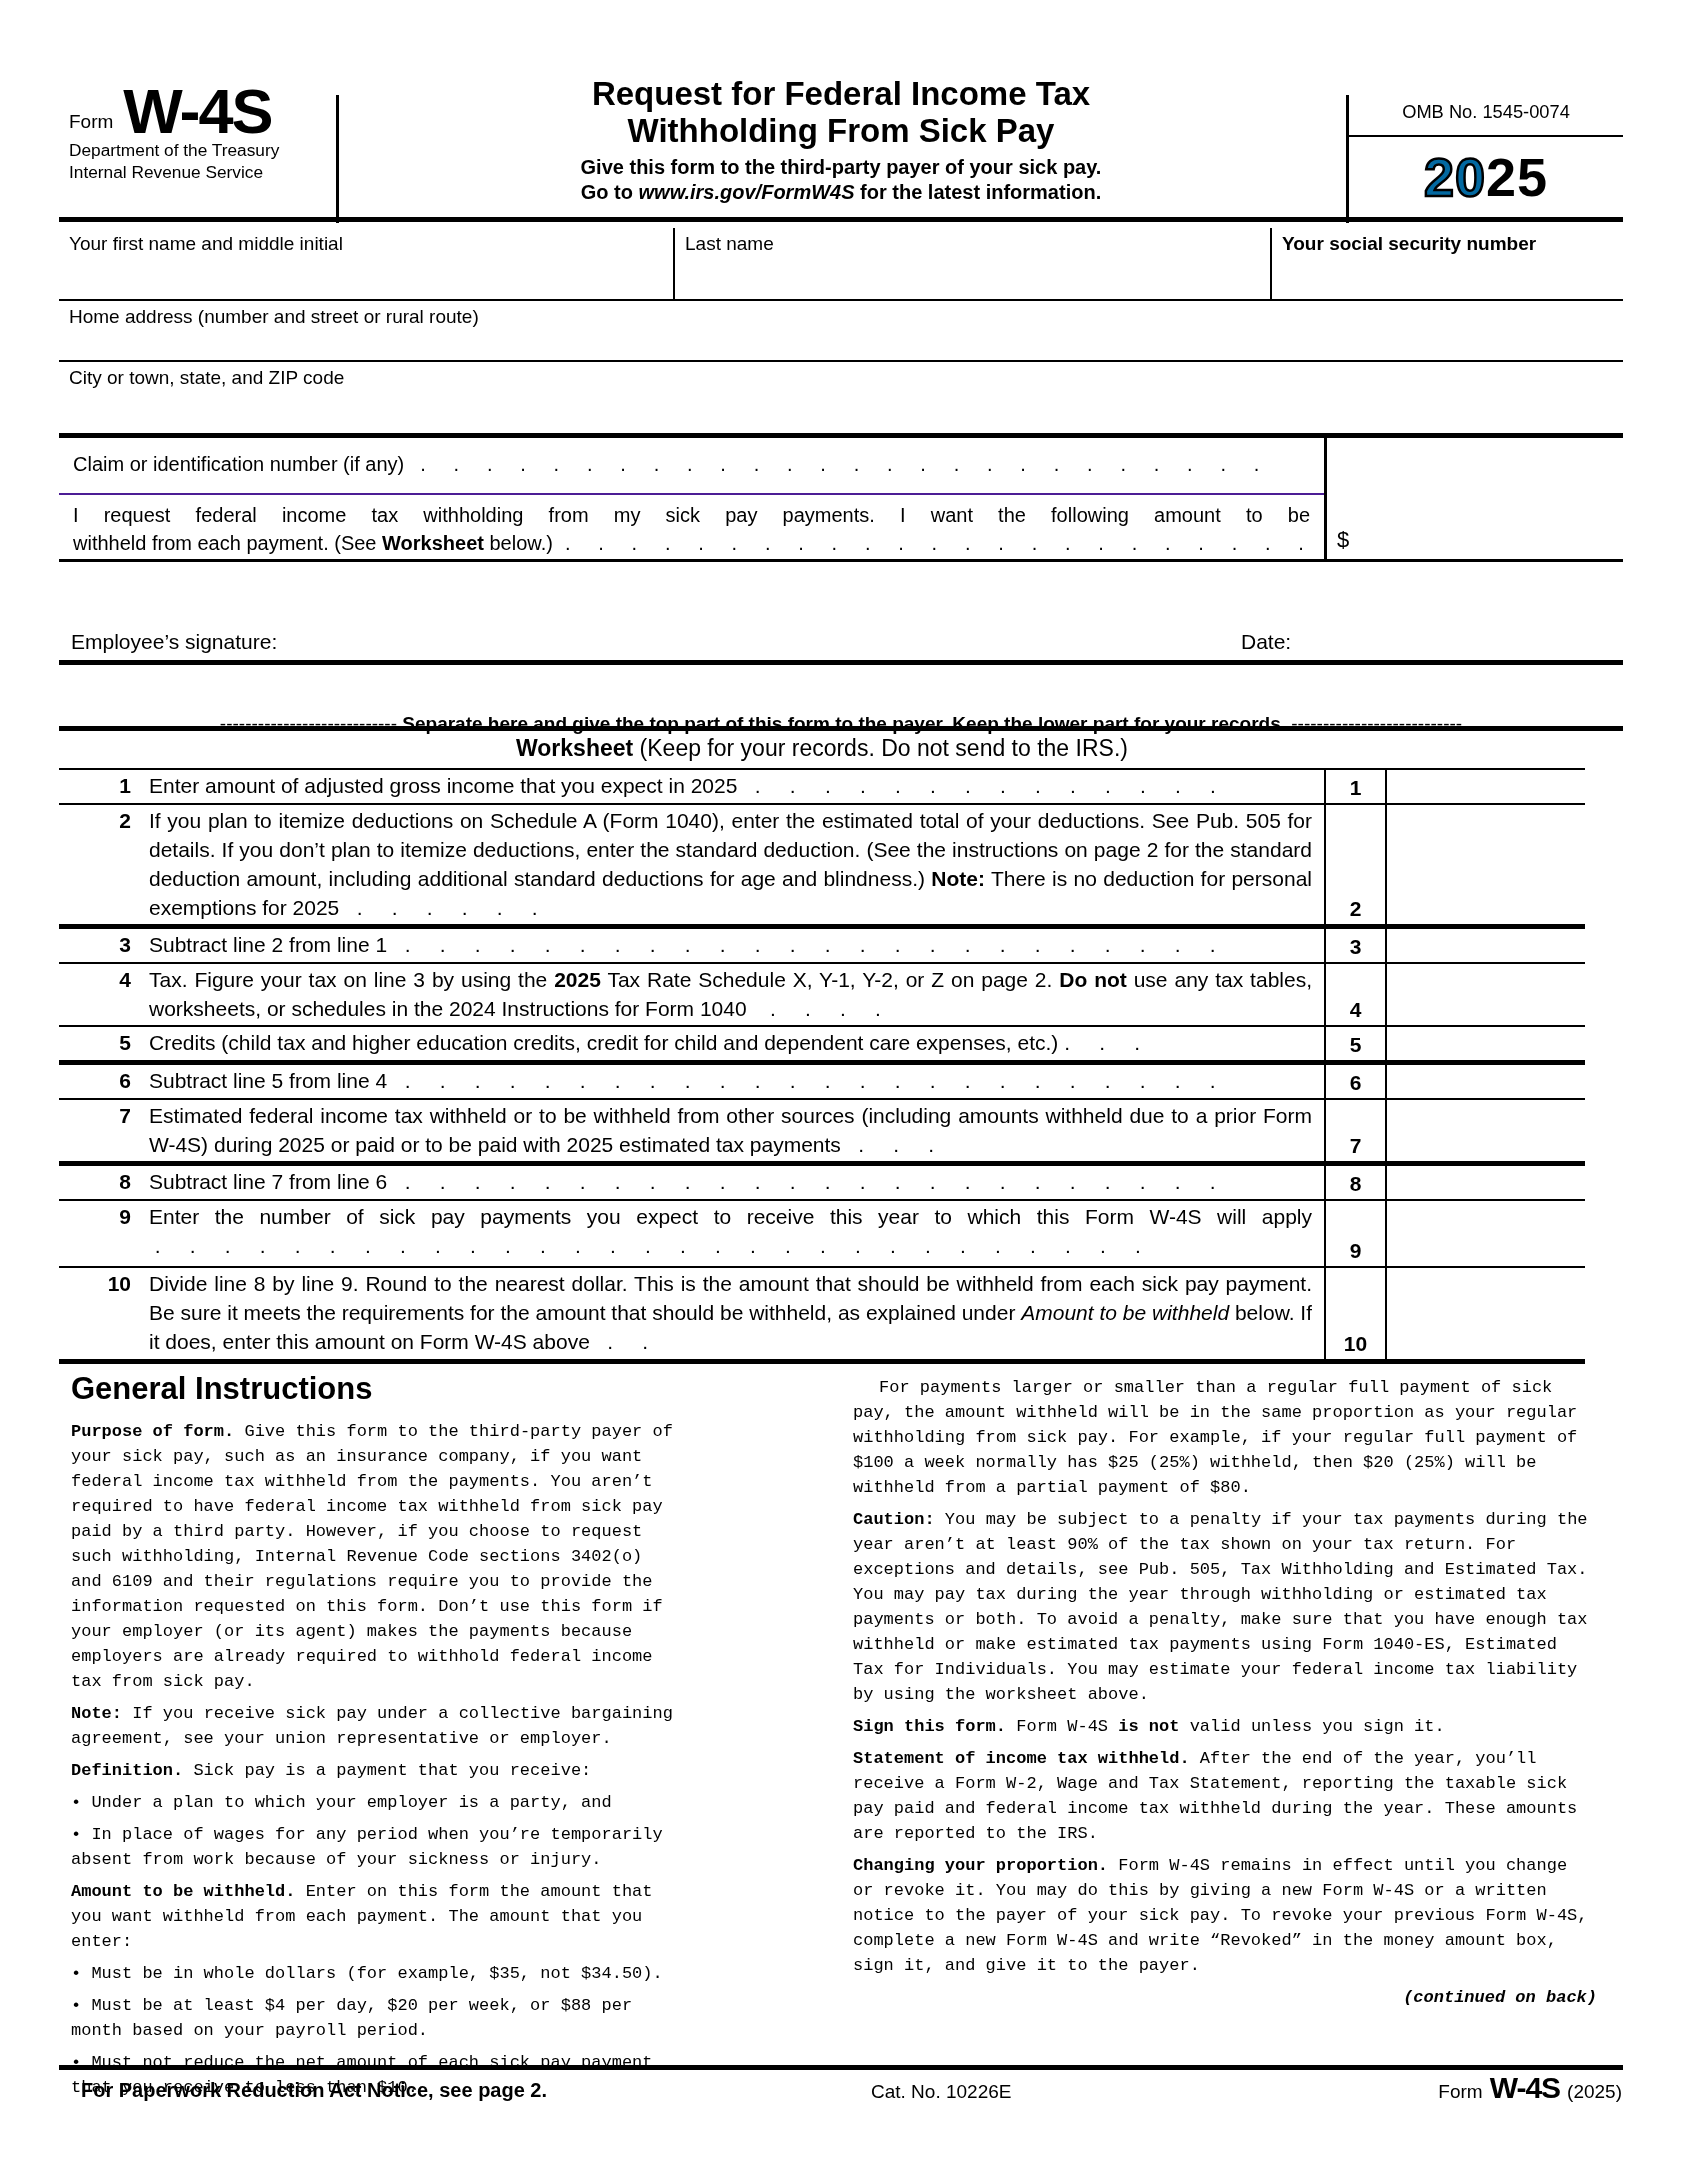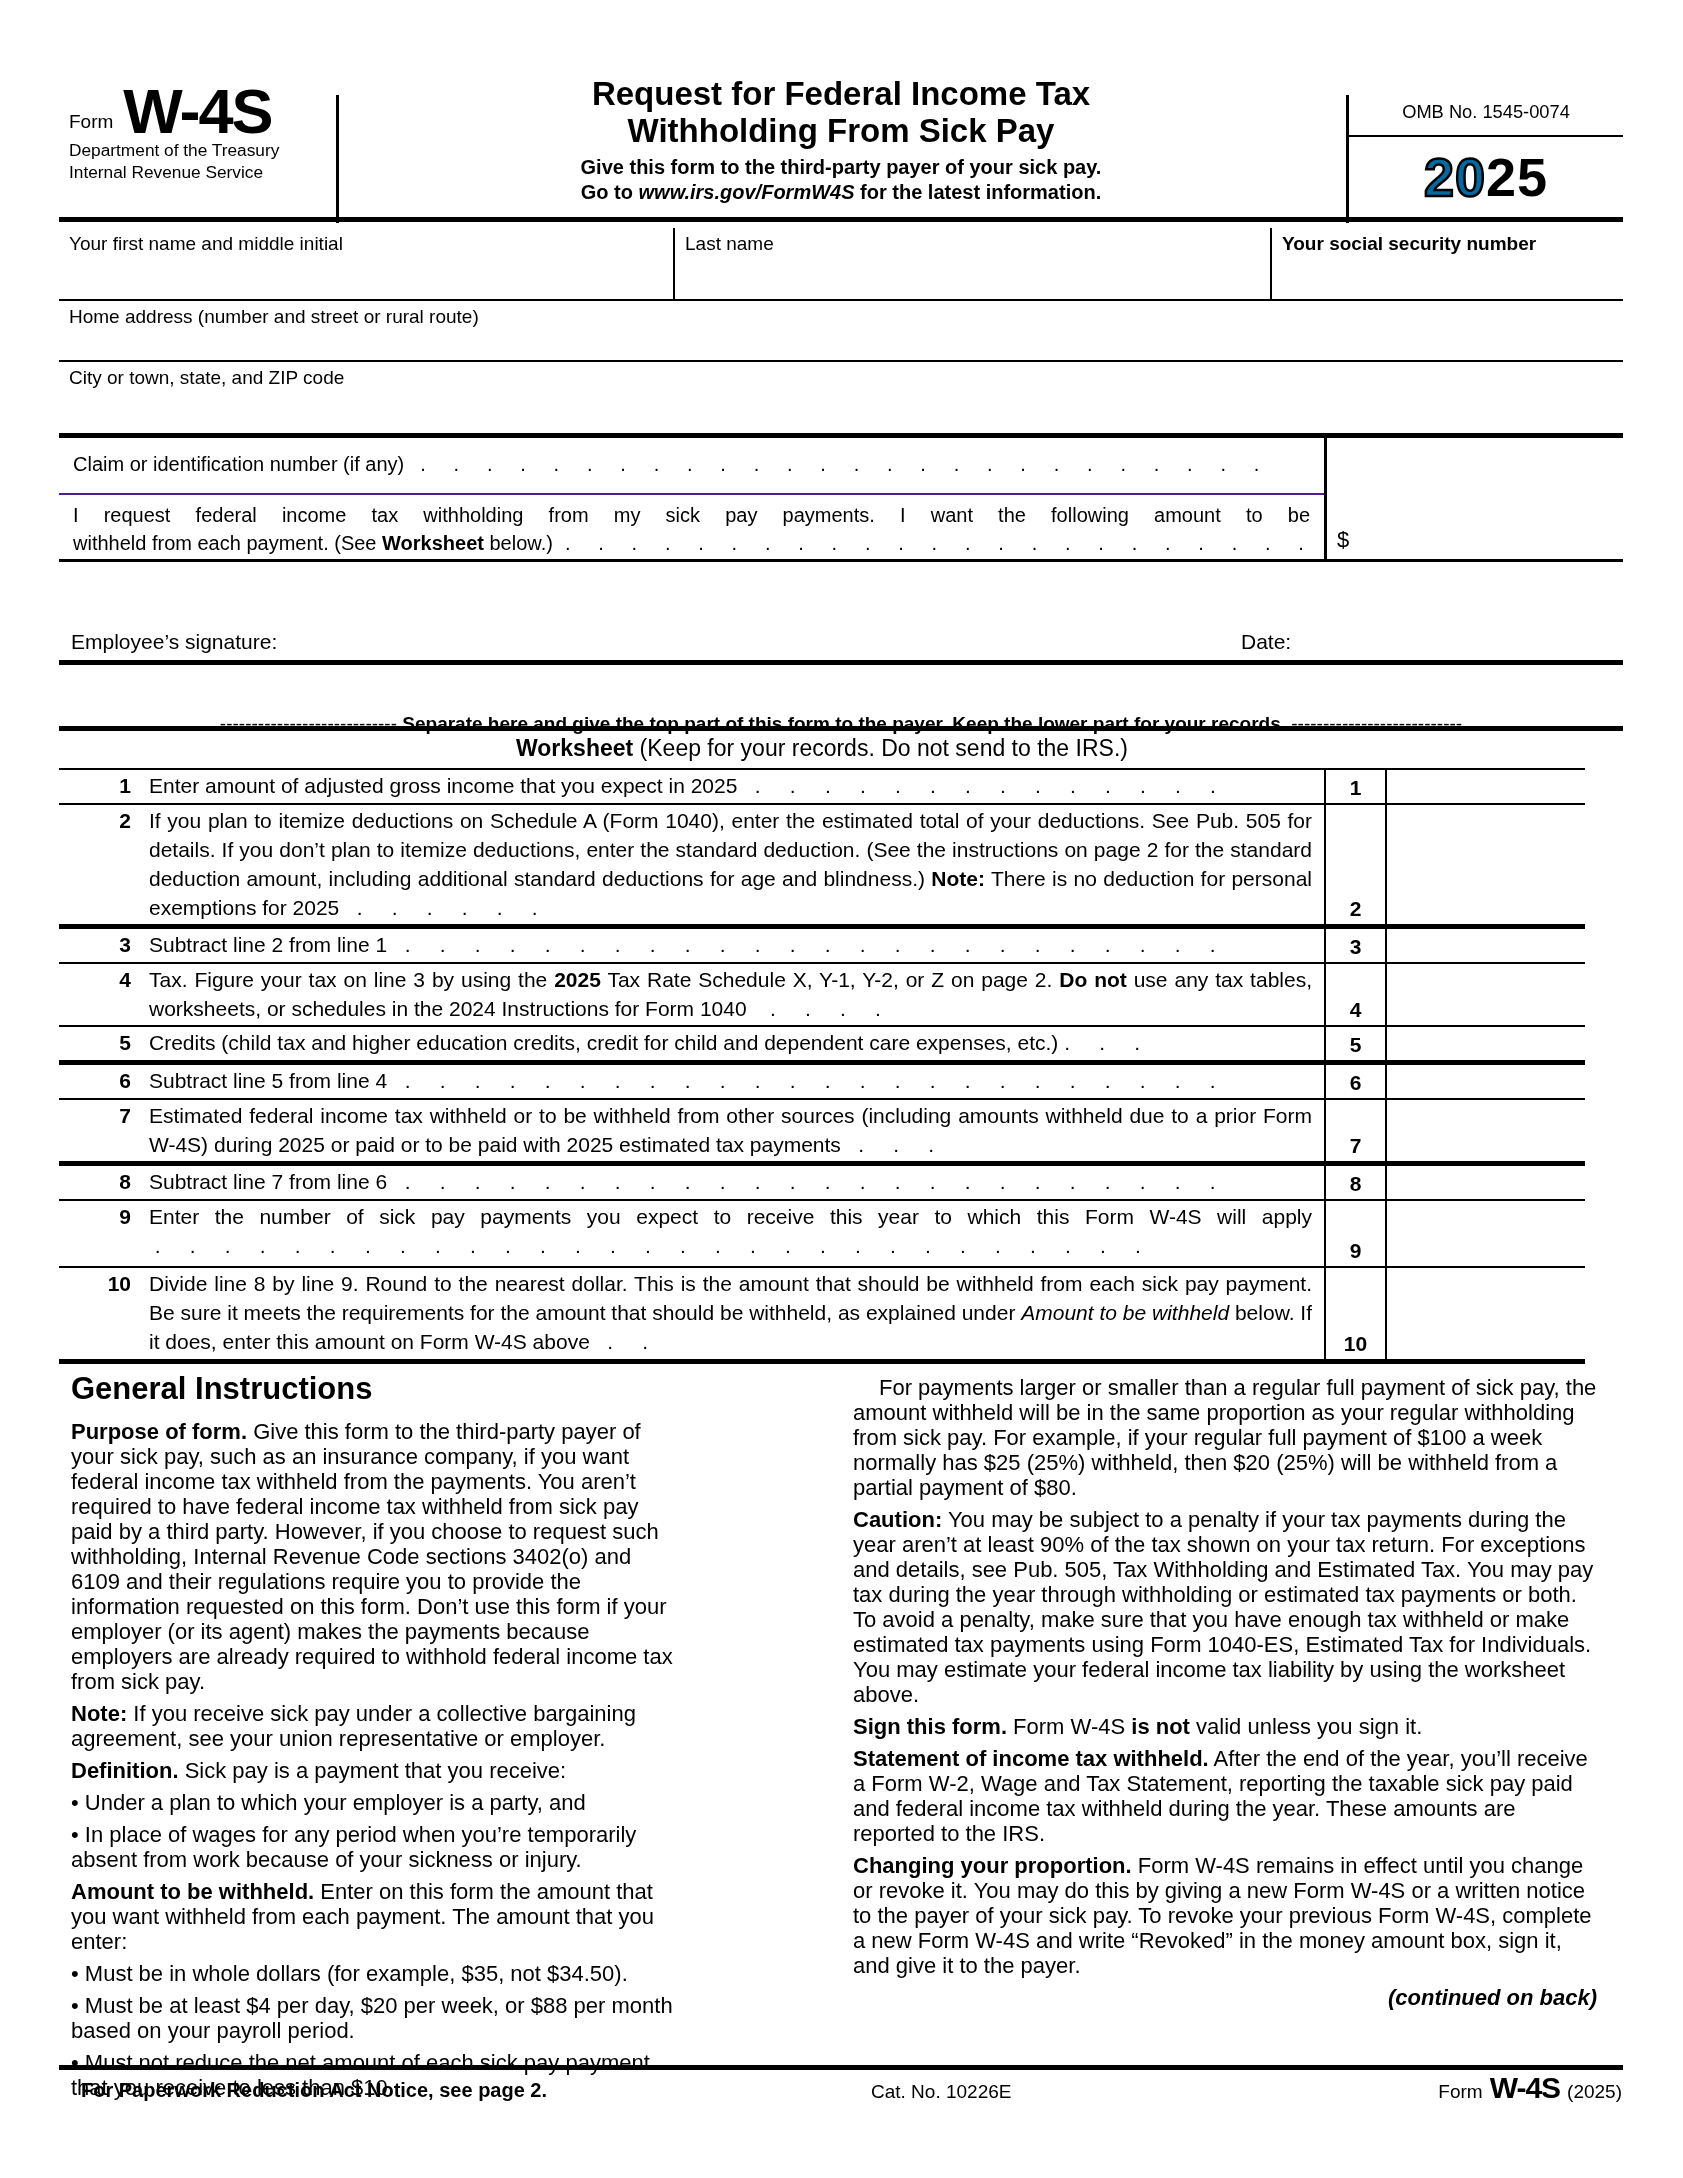--- a/index.html
+++ b/index.html
@@ -71,21 +71,21 @@
   .wnum{width:44px;text-align:right;padding-right:18px;font-weight:bold;flex-shrink:0;}
   .wtext{flex:1;overflow:hidden;}
   .wtext.j{text-align:justify;}
   .wtext .dots{white-space:pre;}
   .b{font-weight:bold;} .i{font-style:italic;}
   .wcell-num{width:63px;border-left:2px solid #000;border-right:2px solid #000;box-sizing:border-box;display:flex;align-items:flex-end;justify-content:center;font-weight:bold;padding-bottom:1px;}
   .wcell-amt{flex:1;}
 
   
   .gi-head{position:absolute;left:71px;top:1371px;font-size:31px;font-weight:bold;}
-  .gi-col{position:absolute;font-size:22px;line-height:25px;}
+  .gi-col{position:absolute;font-size:17px;line-height:25px;font-family:Liberation Mono, monospace;}
   .gi-left{left:71px;top:1419px;width:602px;}
   .gi-right{left:853px;top:1375px;width:744px;}
   .gi-col p{margin:0 0 7px 0;}
   .indent{text-indent:26px;}
   .cont{text-align:right;font-weight:bold;font-style:italic;margin-top:12px;}
 
   
   .foot-left{position:absolute;left:71px;top:2079px;font-size:20px;font-weight:bold;margin-left:10px;}
   .foot-cat{position:absolute;left:871px;top:2081px;font-size:19px;}
   .foot-right{position:absolute;right:61px;top:2071px;font-size:19px;display:flex;align-items:baseline;gap:7px;}

